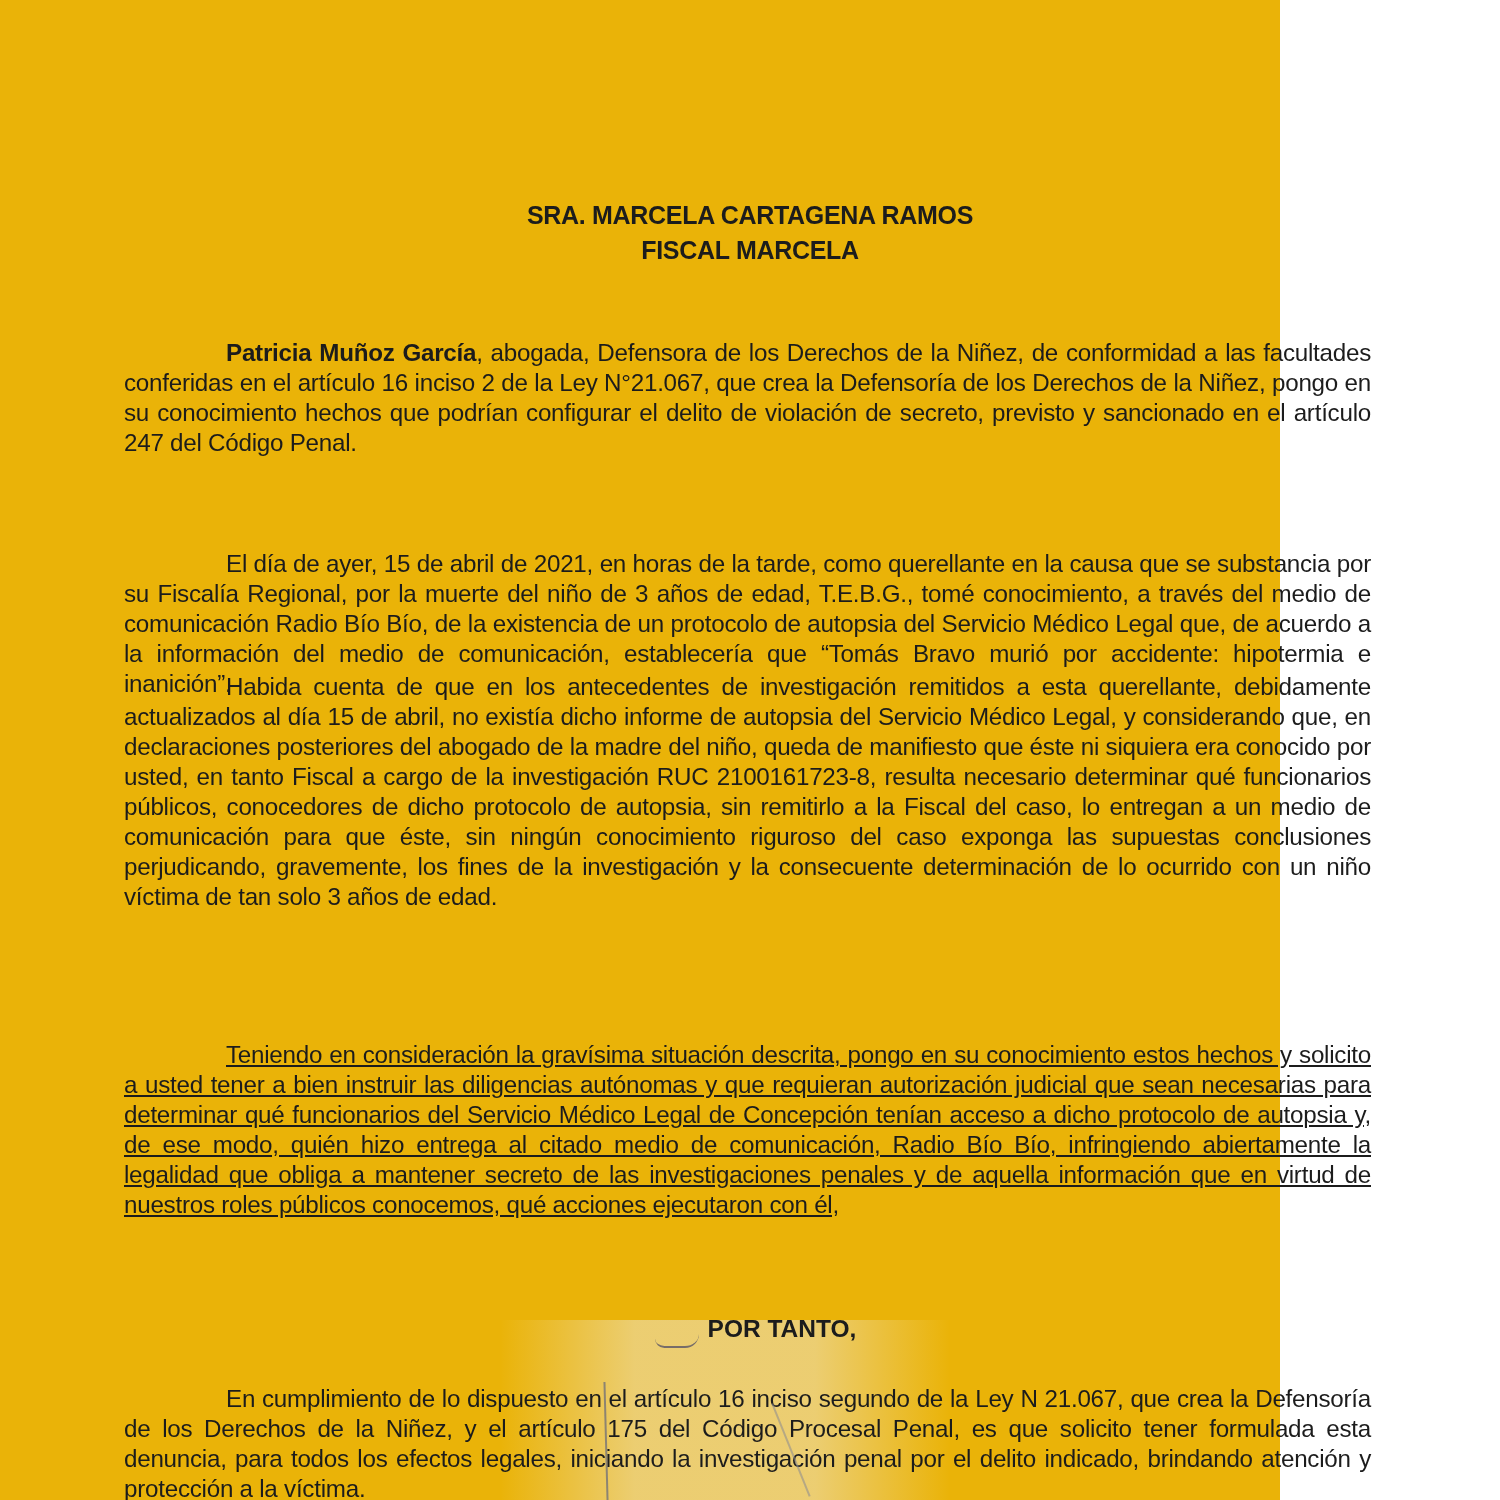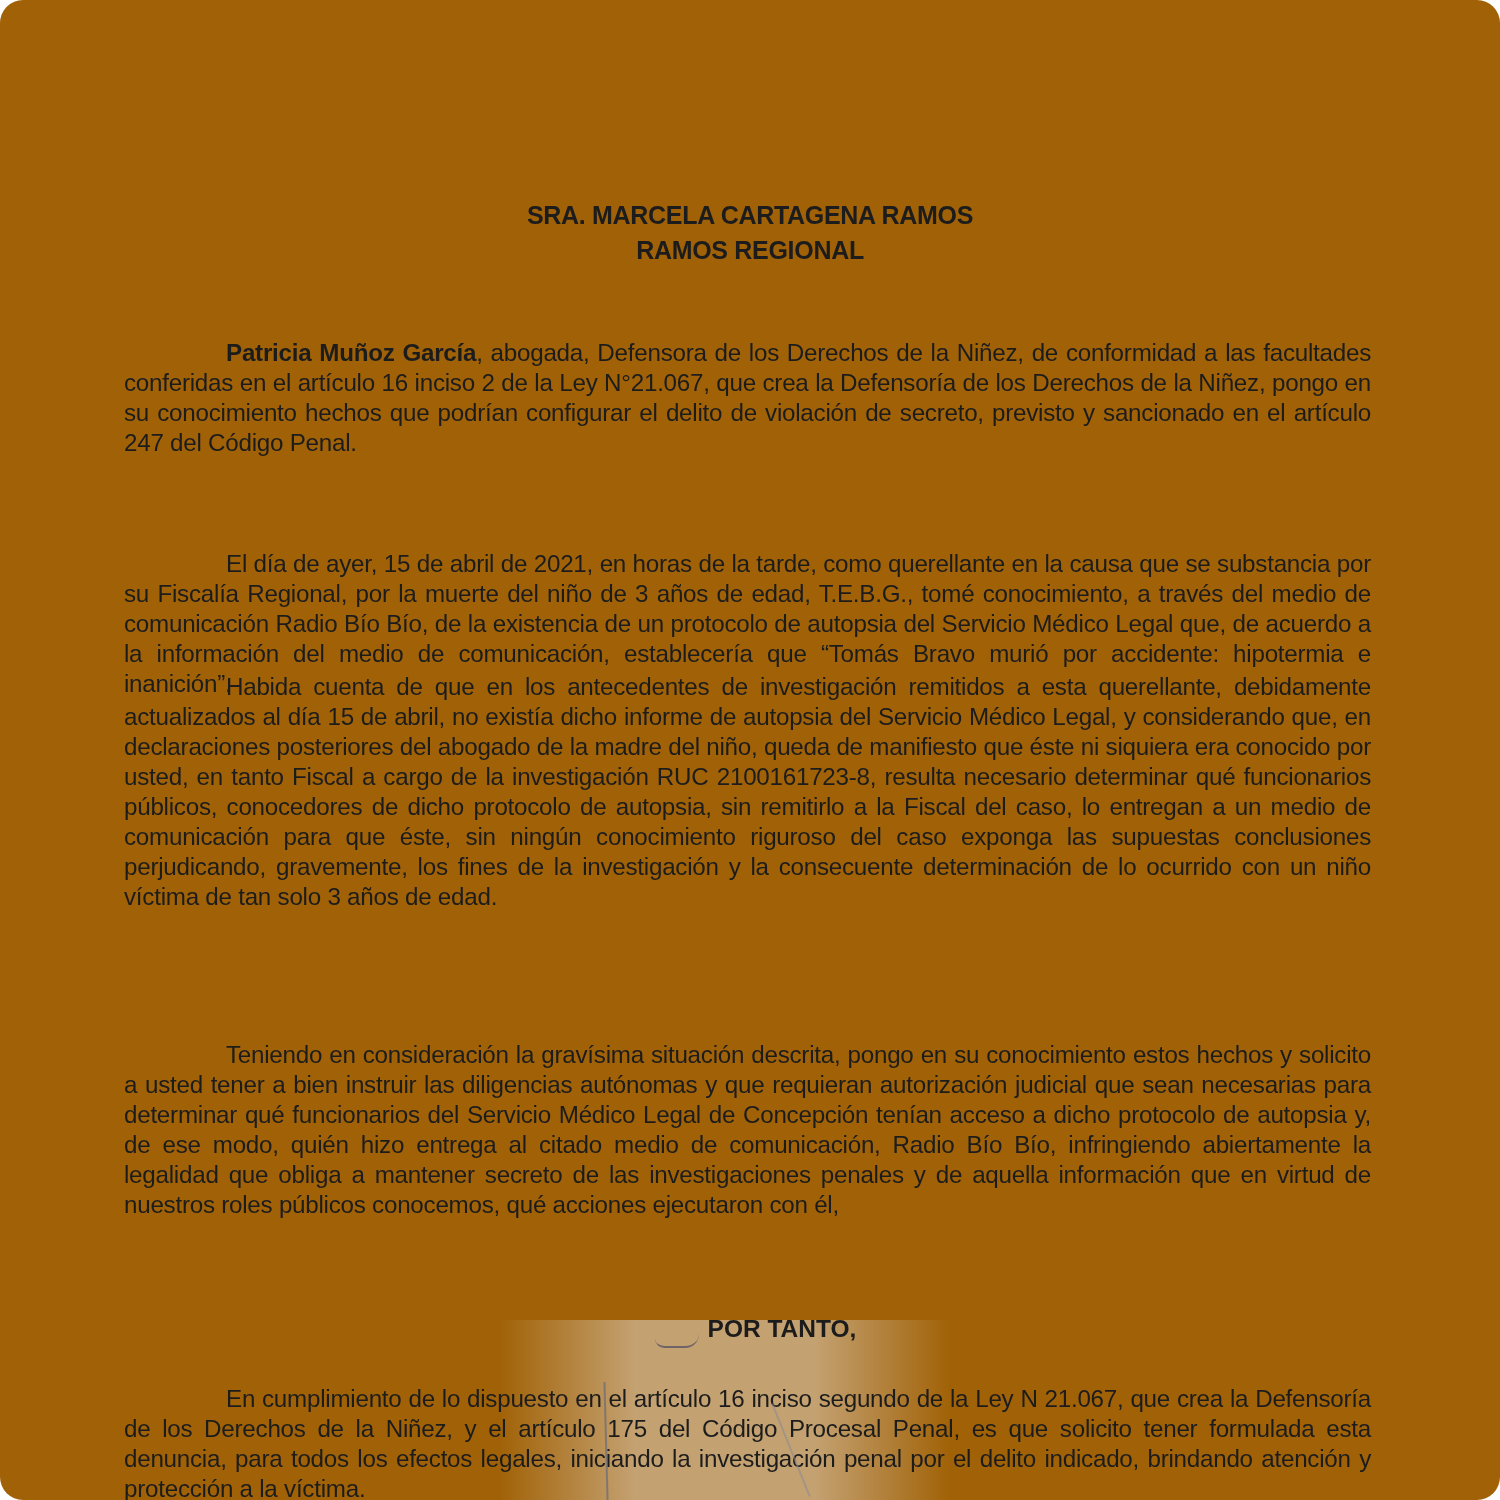--- a/index.html
+++ b/index.html
@@ -11,24 +11,23 @@
     width: 1500px;
     height: 1500px;
     overflow: hidden;
     position: relative;
     font-family: "Liberation Sans", "DejaVu Sans", sans-serif;
     color: #1c1c1c;
   }
   .page {
     position: absolute;
     left: 0; top: 0;
-    width: 1500px;
+    width: 1280px;
     height: 1500px;
-    background: #a16207;
-    border-radius: 23px;
+    background: #eab308;
   }
   .addressee {
     position: absolute;
     top: 198px;
     left: 0;
     width: 1500px;
     text-align: center;
     font-weight: bold;
     font-size: 25px;
     line-height: 35px;
@@ -45,21 +44,21 @@
     letter-spacing: -0.25px;
   }
   .para {
     margin: 0;
     text-indent: 102px;
     text-align: justify;
   }
   .p1 { top: 338px; }
   .p2 { top: 549px; }
   .p3 { top: 672px; }
-  .p4 { top: 1040px; }
+  .p4 { top: 1040px; text-decoration: underline; }
   .p5 { top: 1384px; }
   .bold { font-weight: bold; }
   .heading-por-tanto {
     position: absolute;
     top: 1312px;
     left: 0;
     width: 1500px;
     text-align: center;
     font-weight: bold;
     font-size: 24.5px;
@@ -97,21 +96,21 @@
     background: linear-gradient(90deg, rgba(240,240,244,0) 0%, rgba(238,238,242,0.45) 30%, rgba(238,238,242,0.45) 70%, rgba(240,240,244,0) 100%);
   }
 </style>
 </head>
 <body>
 
 <div class="page">
 
   <div class="addressee">
     <div>SRA. MARCELA CARTAGENA RAMOS</div>
-    <div>RAMOS REGIONAL</div>
+    <div>FISCAL MARCELA</div>
   </div>
 
   <div class="body p1">
     <p class="para"><span class="bold">Patricia Muñoz García</span><span>, abogada, Defensora de los Derechos de la Niñez, de conformidad a las facultades conferidas en el artículo 16 inciso 2 de la Ley N°21.067, que crea la Defensoría de los Derechos de la Niñez, pongo en su conocimiento hechos que podrían configurar el delito de violación de secreto, previsto y sancionado en el artículo 247 del Código Penal.</span></p>
   </div>
 
   <div class="body p2">
     <p class="para">El día de ayer, 15 de abril de 2021, en horas de la tarde, como querellante en la causa que se substancia por su Fiscalía Regional, por la muerte del niño de 3 años de edad, T.E.B.G., tomé conocimiento, a través del medio de comunicación Radio Bío Bío, de la existencia de un protocolo de autopsia del Servicio Médico Legal que, de acuerdo a la información del medio de comunicación, establecería que “Tomás Bravo murió por accidente: hipotermia e inanición”.</p>
   </div>
 

